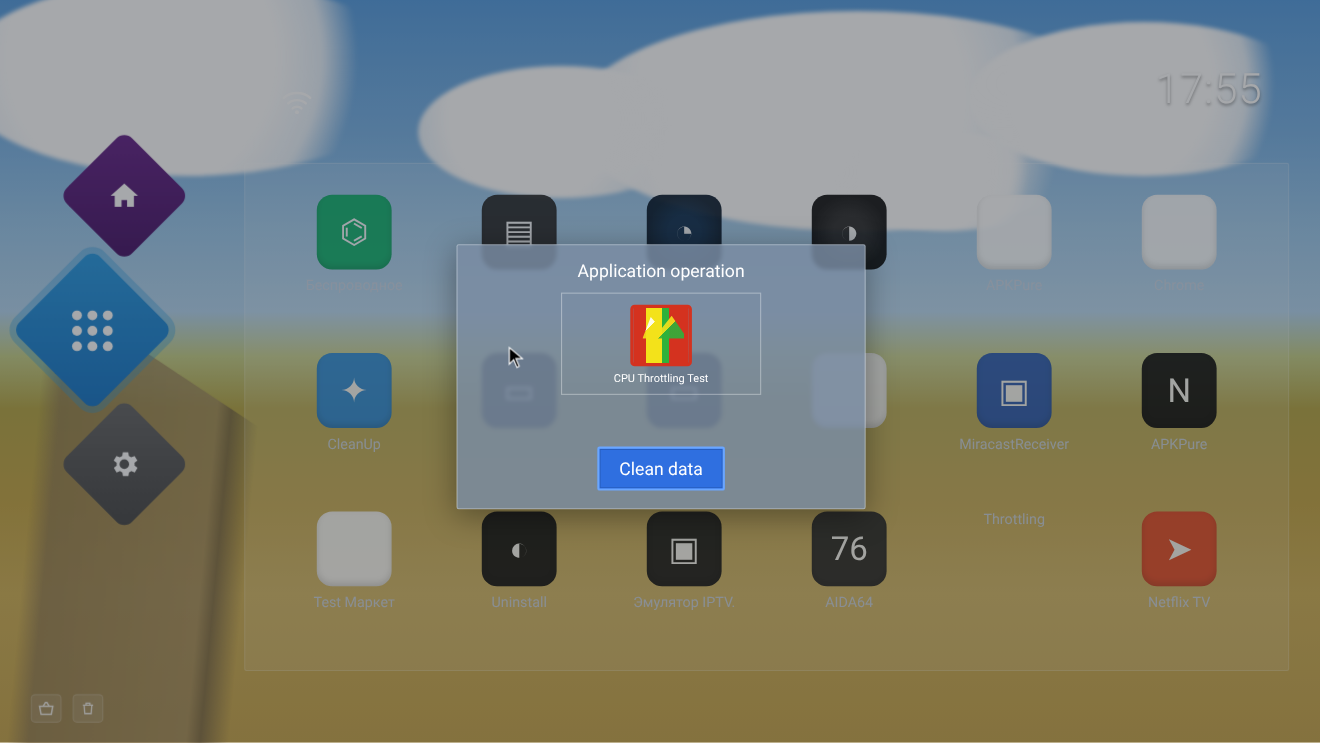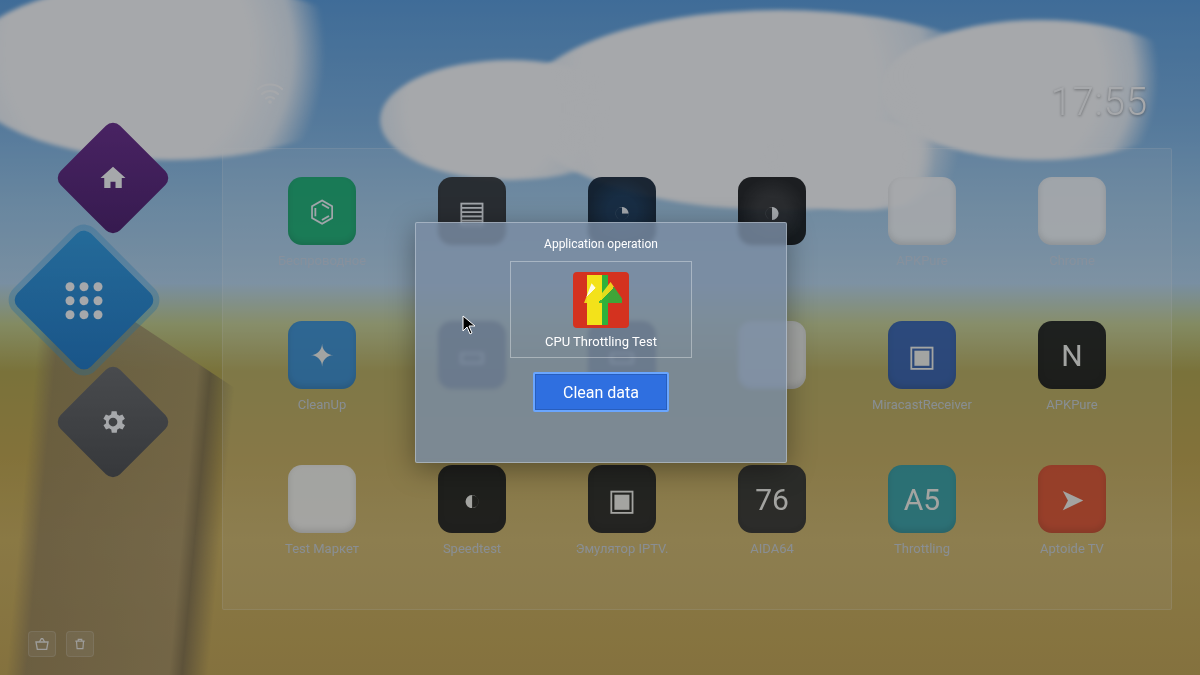--- a/index.html
+++ b/index.html
@@ -55,21 +55,21 @@
     
     .dim {
       position: absolute;
       inset: 0;
       background: rgba(20, 25, 35, 0.38);
     }
 
     
     .status {
       position: absolute;
-      top: 80px;
+      top: 60px;
       right: 52px;
       color: #fff;
       font-size: 38px;
       font-weight: 300;
       letter-spacing: 1px;
       text-shadow: 0 1px 3px rgba(0,0,0,0.4);
     }
     .wifi-icon {
       position: absolute;
       top: 82px;
@@ -219,21 +219,21 @@
       background: rgba(122, 140, 164, 0.82);
       border: 1px solid rgba(255,255,255,0.32);
       border-radius: 2px;
       color: #fff;
       text-align: center;
       padding: 14px 14px 16px;
       backdrop-filter: blur(2px);
       box-shadow: 0 6px 28px rgba(0,0,0,0.35);
     }
     .dialog h1 {
-      font-size: 12px;
+      font-size: 16px;
       font-weight: 400;
       margin-bottom: 10px;
     }
     .app-box {
       width: 182px;
       margin: 0 auto 14px;
       border: 1px solid rgba(255,255,255,0.35);
       padding: 10px 10px 8px;
     }
     .app-box .aicon {
@@ -245,34 +245,35 @@
       border-radius: 4px;
       position: relative;
     }
     .app-box .aicon::after{
       content:"";
       position:absolute; left:8px; top:6px; width:38px; height:22px;
       background: linear-gradient(135deg, #fff 0 30%, #f3e21a 30% 60%, #2eb13b 60% 100%);
       clip-path: polygon(0 100%, 20% 10%, 45% 60%, 70% 5%, 100% 80%, 100% 100%);
       opacity:.9;
     }
-    .app-name { font-size: 13px; color:#fff;text-align:center; }
+    .app-name { font-size: 10px; color:#fff;text-align:center; }
     .btns {
       display: flex;
       justify-content: center;
       gap: 14px;
       margin-top: 6px;
     }
     .btn {
-      width: 136px;
+      width: 116px;
       height: 40px;
       border-radius: 2px;
       font-size: 16px;
       display: flex; align-items: center; justify-content: center;
       cursor: pointer;
+      margin-top: 33px;
     }
     .btn-primary {
       background: #2f6fe0;
       border: 2px solid #6aa6ff;
       box-shadow: 0 0 0 1px rgba(0,0,0,0.15) inset;
       color:#fff;
     }
     .btn-secondary {
       background: rgba(90, 110, 136, 0.65);
       border: 1px solid rgba(255,255,255,0.15);
@@ -389,37 +390,36 @@
         <div class="app">
           <div class="icon ic-netflix">N</div>
           <span class="label">APKPure</span>
         </div>
         <div class="app">
           <div class="icon ic-play">▶</div>
           <span class="label">Test Маркет</span>
         </div>
         <div class="app">
           <div class="icon ic-speed">◐</div>
-          <span class="label">Speedtest</span>
+          <span class="label">Uninstall</span>
         </div>
         <div class="app">
           <div class="icon ic-iptv">▣</div>
           <span class="label">Эмулятор IPTV.</span>
         </div>
         <div class="app">
           <div class="icon ic-aida">76</div>
           <span class="label">AIDA64</span>
         </div>
         <div class="app">
-          <div class="icon ic-airs">A5</div>
           <span class="label">Throttling</span>
         </div>
         <div class="app">
           <div class="icon ic-aptoide">➤</div>
-          <span class="label">Aptoide TV</span>
+          <span class="label">Netflix TV</span>
         </div>
       </div>
   </div>
 
   <div class="tray">
     <div class="tile">
       <svg width="16" height="14" viewBox="0 0 24 20" fill="none" stroke="#fff" stroke-width="2">
           <path d="M3 7h18l-2 11H5z"></path>
           <path d="M8 7l3-5 2 0 3 5"></path>
         </svg>

